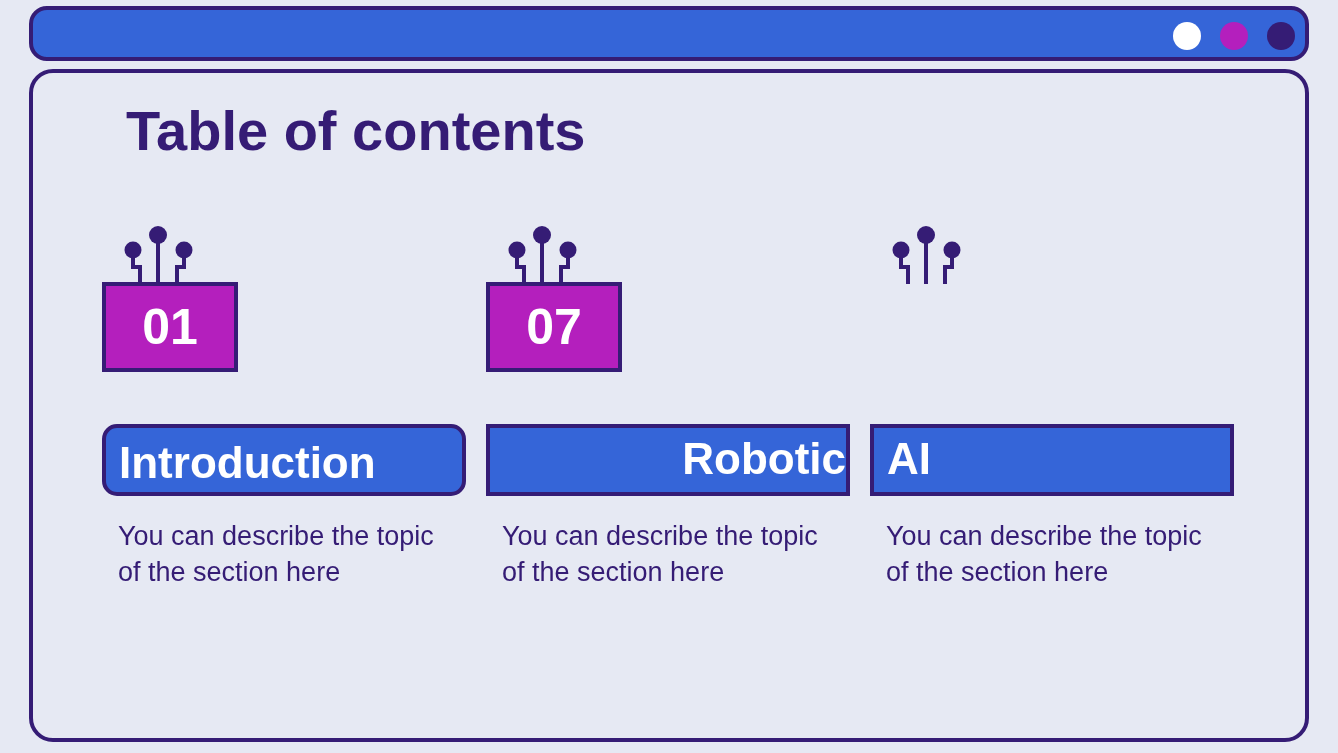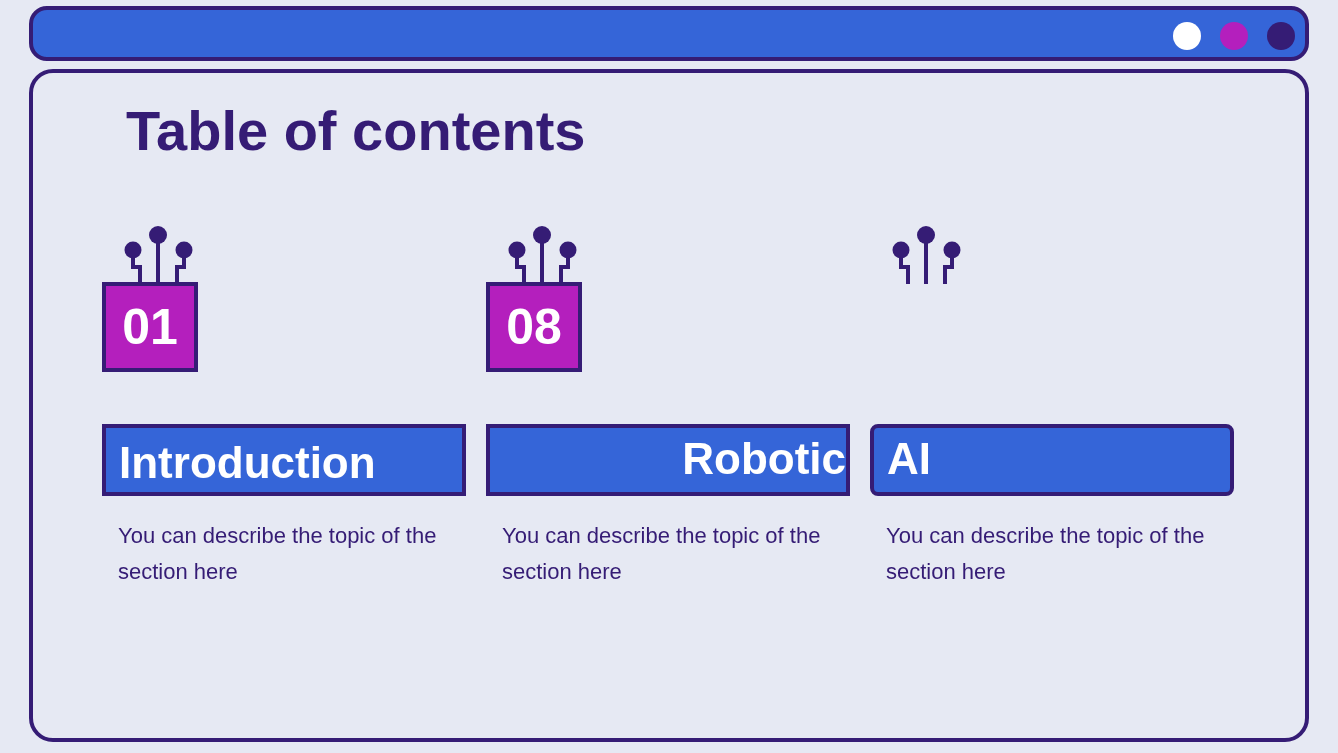--- a/index.html
+++ b/index.html
@@ -17,32 +17,32 @@
     position:absolute; left:29px; top:69px; width:1280px; height:673px;
     box-sizing:border-box; border:4px solid #351c75; border-radius:24px;
   }
   .title {
     position:absolute; left:118px; top:88px; margin:8px;
     font-size:56px; font-weight:bold; color:#351c75; line-height:70px; white-space:nowrap;
   }
   .section { position:absolute; top:222px; width:370px; height:380px; }
   .chip-icon { position:absolute; left:0; top:0; width:120px; height:160px; }
   .numbox {
-    position:absolute; left:0; top:60px; width:96px; height:90px; box-sizing:border-box;
+    position:absolute; left:0; top:60px; width:136px; height:90px; box-sizing:border-box;
     background:#b41fbd; border:4px solid #351c75;
     color:#fff; font-weight:bold; font-size:50px; line-height:82px; text-align:center;
   }
   .labelbox {
     position:absolute; left:0; top:202px; width:364px; height:72px; box-sizing:border-box;
     background:#3565d8; border:4px solid #351c75;
     color:#fff; font-weight:bold; font-size:44px; padding-left:13px; white-space:nowrap;
   }
   .desc {
     position:absolute; left:16px; top:296px; width:340px; margin:0;
-    color:#351c75; font-size:22px; line-height:36px;
+    color:#351c75; font-size:27px; line-height:36px;
   }
 </style>
 </head>
 <body>
 
 <div class="topbar">
   <span class="dot" style="left:1140px;background:#ffffff;"></span>
   <span class="dot" style="left:1187px;background:#b41fbd;"></span>
   <span class="dot" style="left:1234px;background:#351c75;"></span>
 </div>
@@ -58,50 +58,50 @@
       <polyline points="31,28 31,45 38,45 38,62"></polyline>
       <polyline points="82,28 82,45 75,45 75,62"></polyline>
     </g>
     <g fill="#351c75">
       <circle cx="56" cy="13" r="9"></circle>
       <circle cx="31" cy="28" r="8.5"></circle>
       <circle cx="82" cy="28" r="8.5"></circle>
     </g>
   </svg>
   <div class="numbox">01</div>
-  <div class="labelbox" style="line-height:70px;">Introduction</div>
+  <div class="labelbox" style="line-height:70px;border-radius:15px;">Introduction</div>
   <p class="desc">You can describe the topic of the section here</p>
 </div>
 
 <div class="section" style="left:486px;">
   <svg class="chip-icon" viewBox="0 0 120 160">
     <g stroke="#351c75" stroke-width="4" fill="none">
       <line x1="56" y1="13" x2="56" y2="62"></line>
       <polyline points="31,28 31,45 38,45 38,62"></polyline>
       <polyline points="82,28 82,45 75,45 75,62"></polyline>
     </g>
     <g fill="#351c75">
       <circle cx="56" cy="13" r="9"></circle>
       <circle cx="31" cy="28" r="8.5"></circle>
       <circle cx="82" cy="28" r="8.5"></circle>
     </g>
   </svg>
-  <div class="numbox">08</div>
+  <div class="numbox">07</div>
   <div class="labelbox" style="line-height:62px;text-align:right;">Robotic</div>
   <p class="desc">You can describe the topic of the section here</p>
 </div>
 
 <div class="section" style="left:870px;">
   <svg class="chip-icon" viewBox="0 0 120 160">
     <g stroke="#351c75" stroke-width="4" fill="none">
       <line x1="56" y1="13" x2="56" y2="62"></line>
       <polyline points="31,28 31,45 38,45 38,62"></polyline>
       <polyline points="82,28 82,45 75,45 75,62"></polyline>
     </g>
     <g fill="#351c75">
       <circle cx="56" cy="13" r="9"></circle>
       <circle cx="31" cy="28" r="8.5"></circle>
       <circle cx="82" cy="28" r="8.5"></circle>
     </g>
   </svg>
-  <div class="labelbox" style="line-height:62px;border-radius:8px;">AI</div>
+  <div class="labelbox" style="line-height:62px;">AI</div>
   <p class="desc">You can describe the topic of the section here</p>
 </div>
 
 </body></html>

